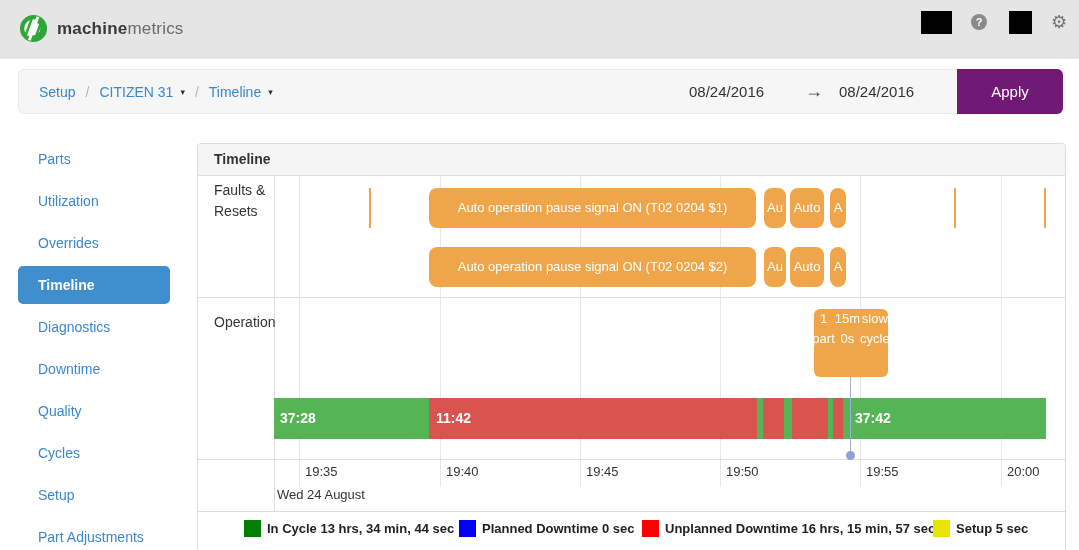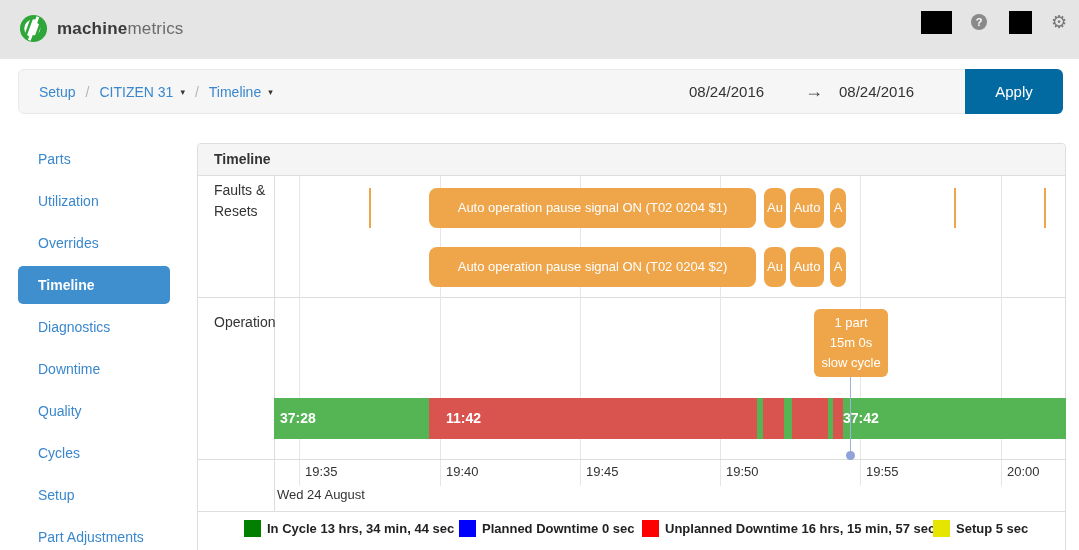--- a/index.html
+++ b/index.html
@@ -20,21 +20,21 @@
   
   .crumbbar{position:absolute;left:18px;top:69px;width:1045px;height:45px;background:#f6f6f6;
             border:1px solid #e9e9e9;border-radius:6px;box-sizing:border-box;}
   .crumbs{position:absolute;left:20px;top:0;height:43px;display:flex;align-items:center;
           font-size:14px;}
   .crumb{color:#3a87cd;cursor:pointer;display:flex;align-items:center;}
   .crumb-sep{color:#b4b4b4;margin:0 10px;}
   .caret{font-size:9px;color:#333;margin-left:7px;}
   .dateval{position:absolute;top:0;height:43px;line-height:43px;font-size:15px;color:#333;cursor:pointer;}
   .date-arrow{position:absolute;left:786px;top:0;height:43px;line-height:43px;font-size:18px;color:#444;}
-  .apply{position:absolute;right:-1px;top:-1px;width:98px;height:45px;background:#0369a1;
+  .apply{position:absolute;right:-1px;top:-1px;width:106px;height:45px;background:#701a75;
          border-radius:0 6px 6px 0;color:#fff;font-size:15px;text-align:center;line-height:45px;
          cursor:pointer;}
   
   .side-item{position:absolute;left:18px;width:152px;height:38px;line-height:38px;
              padding-left:20px;box-sizing:border-box;font-size:14px;color:#3a87cd;
              border-radius:5px;cursor:pointer;}
   .side-item.active{background:#3f8ecd;color:#fff;font-weight:700;}
   
   .panel{position:absolute;left:197px;top:143px;width:869px;height:408px;background:#fff;
          border:1px solid #ddd;border-radius:4px 4px 0 0;box-sizing:border-box;}
@@ -49,21 +49,21 @@
   .fbar{position:absolute;height:40px;background:#efa64a;border-radius:8px;color:#fff;
         font-size:13px;text-align:center;line-height:40px;overflow:hidden;white-space:nowrap;
         z-index:2;cursor:pointer;}
   .ftick{position:absolute;width:2px;height:40px;background:#efa64a;z-index:2;}
   .seg{position:absolute;top:254px;height:41px;line-height:41px;color:#fff;font-size:14px;
        font-weight:700;box-sizing:border-box;white-space:nowrap;overflow:hidden;z-index:2;cursor:pointer;}
   .seg.green{background:#55b555;}
   .seg.red{background:#d9534f;}
   .tip{position:absolute;left:616px;top:165px;width:74px;height:68px;background:#efa64a;
        border-radius:6px;color:#fff;font-size:13px;text-align:center;display:flex;
-       flex-direction:column;justify-content:center;line-height:20px;z-index:5;}
+       flex-direction:row;justify-content:center;line-height:20px;z-index:5;}
   .leader{position:absolute;left:652px;top:233px;width:1px;height:76px;background:#9db1dd;z-index:4;}
   .dot{position:absolute;left:648px;top:307px;width:9px;height:9px;border-radius:50%;
        background:#8fa3d9;z-index:4;}
   .tick-label{position:absolute;top:320px;font-size:13px;color:#333;}
   .axis-date{position:absolute;left:79px;top:343px;font-size:13px;color:#333;}
   .leg-sq{position:absolute;top:376px;width:17px;height:17px;}
   .leg-text{position:absolute;top:377px;font-size:13px;font-weight:700;color:#222;white-space:nowrap;}
 </style>
 </head>
 <body>
@@ -154,28 +154,28 @@
         <div class="fbar" style="left: 592px; width: 34px; top: 44px;">Auto</div>
         <div class="fbar" style="left: 632px; width: 16px; top: 44px;">A</div>
         <div class="ftick" style="left: 171px; top: 44px;"></div>
         <div class="ftick" style="left: 756px; top: 44px;"></div>
         <div class="ftick" style="left: 846px; top: 44px;"></div>
         <div class="fbar" style="left: 231px; width: 327px; top: 103px;">Auto operation pause signal ON (T02 0204 $2)</div>
         <div class="fbar" style="left: 566px; width: 22px; top: 103px;">Au</div>
         <div class="fbar" style="left: 592px; width: 34px; top: 103px;">Auto</div>
         <div class="fbar" style="left: 632px; width: 16px; top: 103px;">A</div>
         <div class="seg green" style="left: 76px; width: 155px; padding-left: 6px;">37:28</div>
-        <div class="seg red" style="left: 231px; width: 328px; padding-left: 17px;">11:42</div>
+        <div class="seg red" style="left: 231px; width: 328px; padding-left: 7px;">11:42</div>
         <div class="seg green" style="left: 559px; width: 6px; padding-left: 0px;"></div>
         <div class="seg red" style="left: 565px; width: 21px; padding-left: 0px;"></div>
         <div class="seg green" style="left: 586px; width: 8px; padding-left: 0px;"></div>
         <div class="seg red" style="left: 594px; width: 36px; padding-left: 0px;"></div>
         <div class="seg green" style="left: 630px; width: 5px; padding-left: 0px;"></div>
         <div class="seg red" style="left: 635px; width: 10px; padding-left: 0px;"></div>
-        <div class="seg green" style="left: 645px; width: 223px; ">37:42</div>
+        <div class="seg green" style="left: 645px; width: 203px; padding-left: 12px;">37:42</div>
       </div>
 
     <div class="tip">
       <div>1 part</div>
       <div>15m 0s</div>
       <div>slow cycle</div>
     </div>
     <div class="leader"></div>
     <div class="dot"></div>
 

